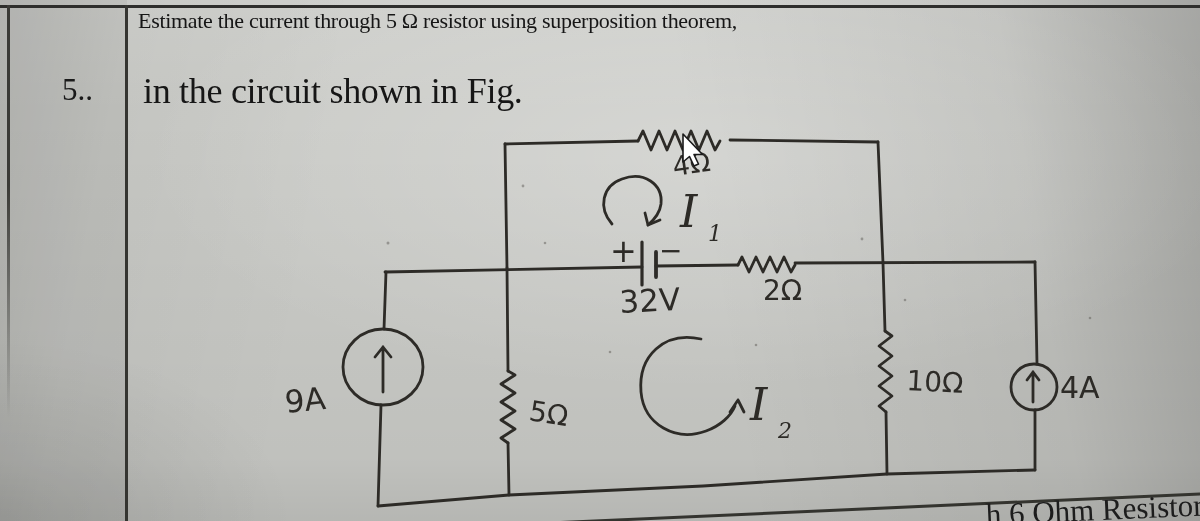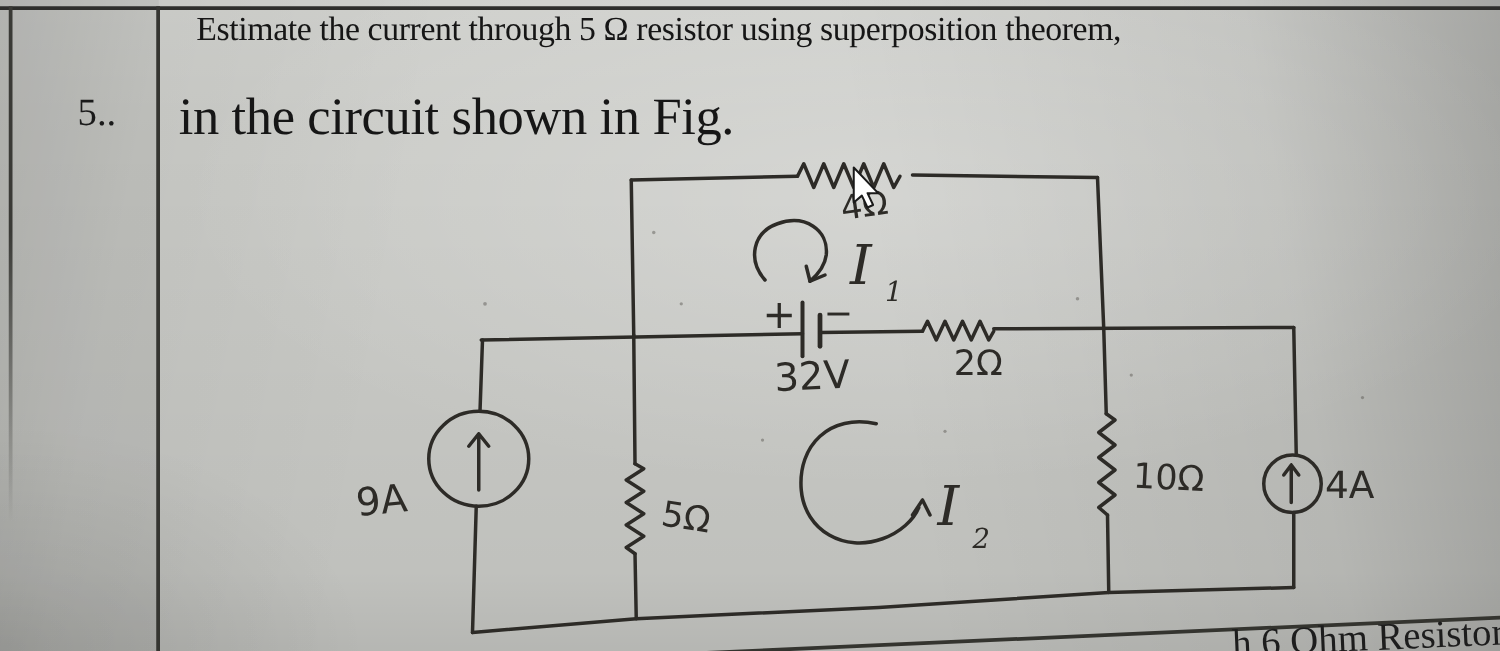--- a/index.html
+++ b/index.html
@@ -15,22 +15,22 @@
     font-family:"Liberation Serif", serif;
   }
   .left-cell{position:absolute;left:0;top:0;width:127px;height:521px;background:rgba(50,50,45,0.06);}
   .border-top{position:absolute;left:0;top:5px;width:1200px;height:3px;background:#2e2e2c;}
   .border-left{position:absolute;left:7px;top:5px;width:3px;height:516px;
     background:linear-gradient(#3a3a36 0%, #3a3a36 35%, rgba(58,58,54,0) 80%);}
   .border-col{position:absolute;left:125px;top:5px;width:3px;height:516px;background:#353531;}
   .border-row-slant{position:absolute;left:538px;top:522px;width:700px;height:3px;background:#34342f;
     transform:rotate(-2.55deg);transform-origin:0 50%;}
   .qnum{position:absolute;left:62px;top:72px;font-size:31px;color:#1a1a1a;}
-  .qline1{position:absolute;left:157px;top:8px;font-size:27px;color:#161616;white-space:nowrap;letter-spacing:-0.3px;}
-  .qline2{position:absolute;left:143px;top:70px;font-size:42px;color:#161616;white-space:nowrap;letter-spacing:-0.3px;}
+  .qline1{position:absolute;left:138px;top:8px;font-size:22px;color:#161616;white-space:nowrap;letter-spacing:-0.3px;}
+  .qline2{position:absolute;left:143px;top:70px;font-size:36px;color:#161616;white-space:nowrap;letter-spacing:-0.3px;}
   .partial-next{position:absolute;left:985px;top:497px;font-size:31px;color:#1d1d1d;white-space:nowrap;
     transform:rotate(-2.5deg);transform-origin:0 0;}
   svg.circuit{position:absolute;left:0;top:0;}
   .hw{font-family:"DejaVu Sans", sans-serif;fill:#2d2b27;}
   .hwI{font-family:"DejaVu Serif", serif;font-style:italic;fill:#2d2b27;}
   .stroke{fill:none;stroke:#2d2b27;stroke-width:2.8;stroke-linecap:round;stroke-linejoin:round;}
   .plate{fill:none;stroke:#2d2b27;stroke-linecap:round;}
 </style>
 </head>
 <body>

